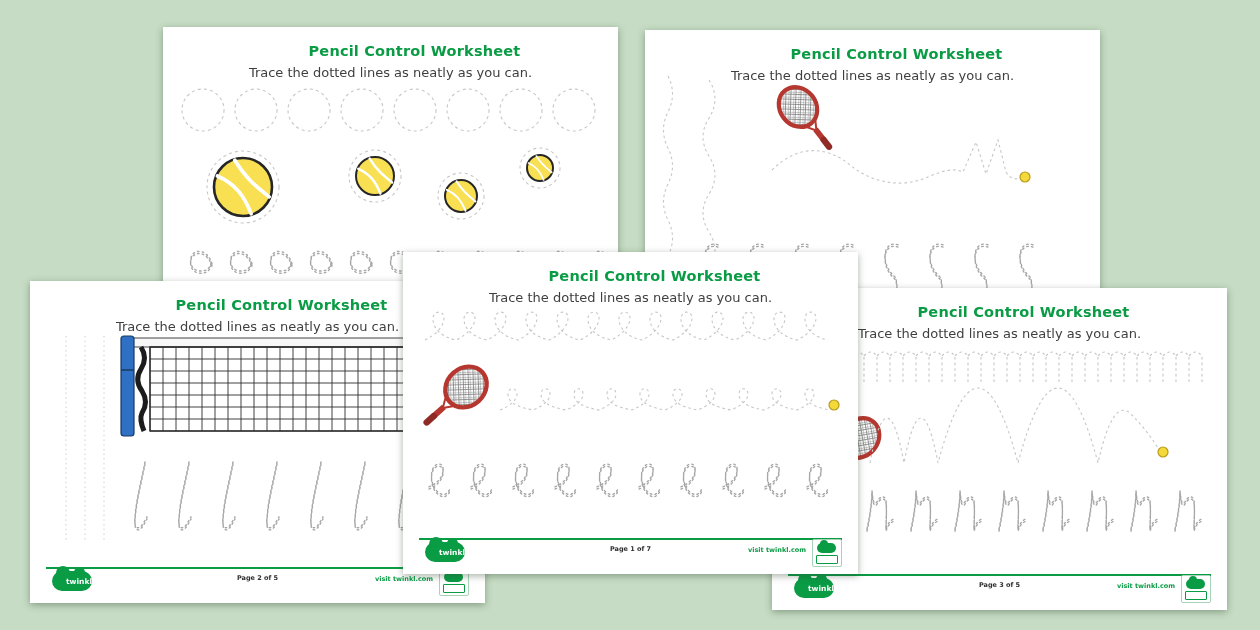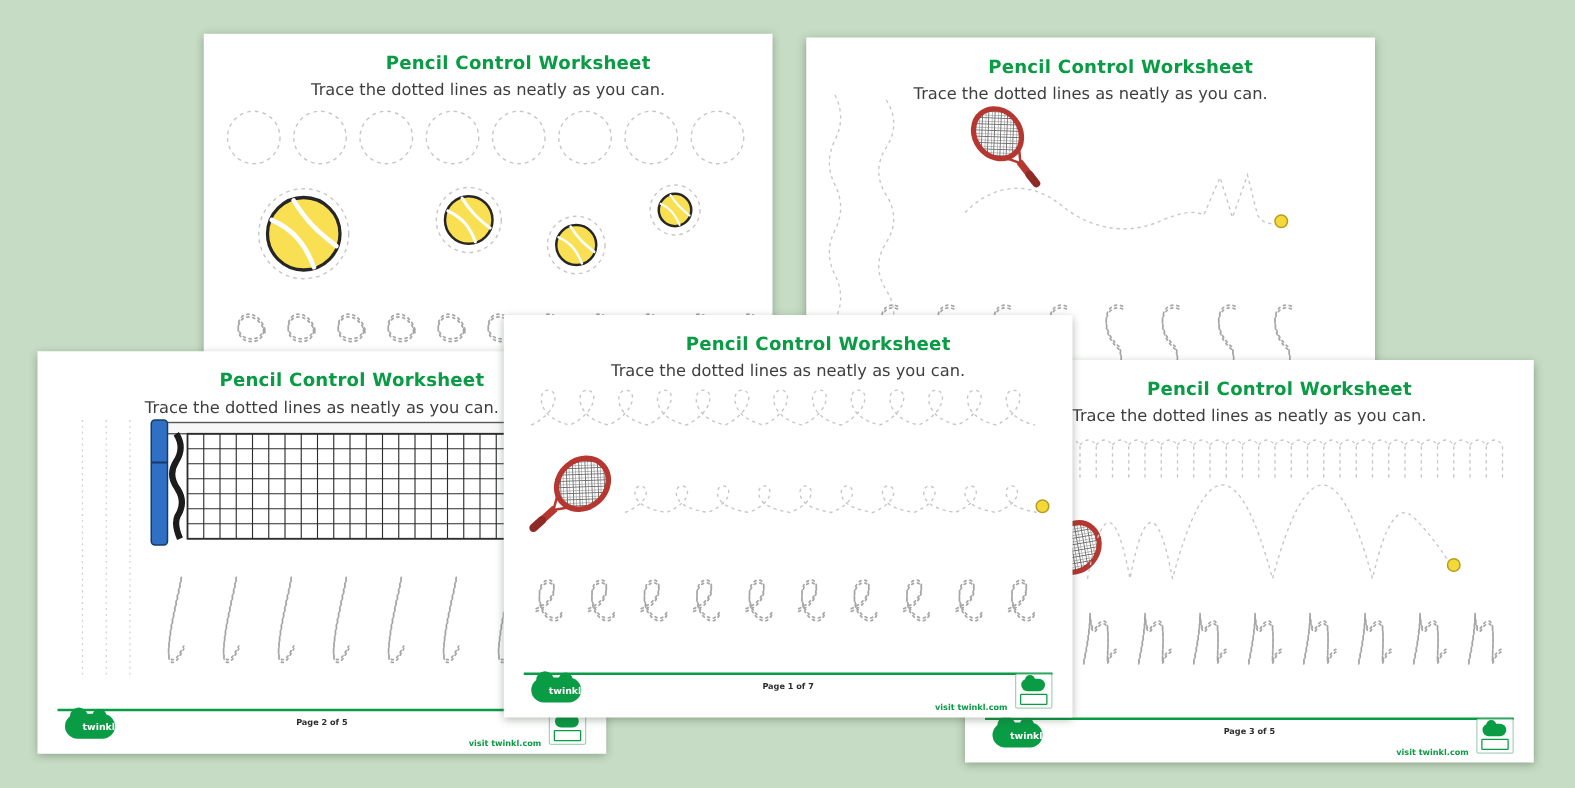--- a/index.html
+++ b/index.html
@@ -15,21 +15,21 @@
   .footer-line{position:absolute;left:16px;right:16px;top:286px;border-top:2px solid #0a9b45;}
   .cloud{position:absolute;left:22px;top:290px;width:40px;height:20px;background:#0a9b45;
          border-radius:10px;display:flex;align-items:center;justify-content:flex-end;}
   .cloud::before{content:"";position:absolute;left:4px;top:-5px;width:14px;height:14px;
                  background:#0a9b45;border-radius:50%;}
   .cloud::after{content:"";position:absolute;right:7px;top:-4px;width:11px;height:11px;
                 background:#0a9b45;border-radius:50%;}
   .cloud span{position:relative;color:#fff;font-size:7.5px;font-weight:bold;z-index:1;}
   .page-num{position:absolute;left:0;right:0;top:293px;text-align:center;
             font-size:6.5px;font-weight:bold;color:#2e2e2e;}
-  .visit{position:absolute;right:52px;top:294px;font-size:6.5px;font-weight:bold;color:#0a9b45;margin-top:16px;}
+  .visit{position:absolute;right:52px;top:294px;font-size:6.5px;font-weight:bold;color:#0a9b45;}
   .badge{position:absolute;right:16px;top:287px;width:28px;height:26px;background:#fff;
          border:1px solid #a9d3b9;border-radius:2px;}
   .badge .b-cloud{position:absolute;left:4px;top:3px;width:19px;height:10px;
                   background:#0a9b45;border-radius:6px;}
   .badge .b-cloud::before{content:"";position:absolute;left:3px;top:-3px;width:8px;height:8px;
                   background:#0a9b45;border-radius:50%;}
   .badge .b-base{position:absolute;left:3px;bottom:2px;width:20px;height:7px;background:#fff;
                   border:1px solid #0a9b45;border-radius:1px;}
 </style>
 </head>

